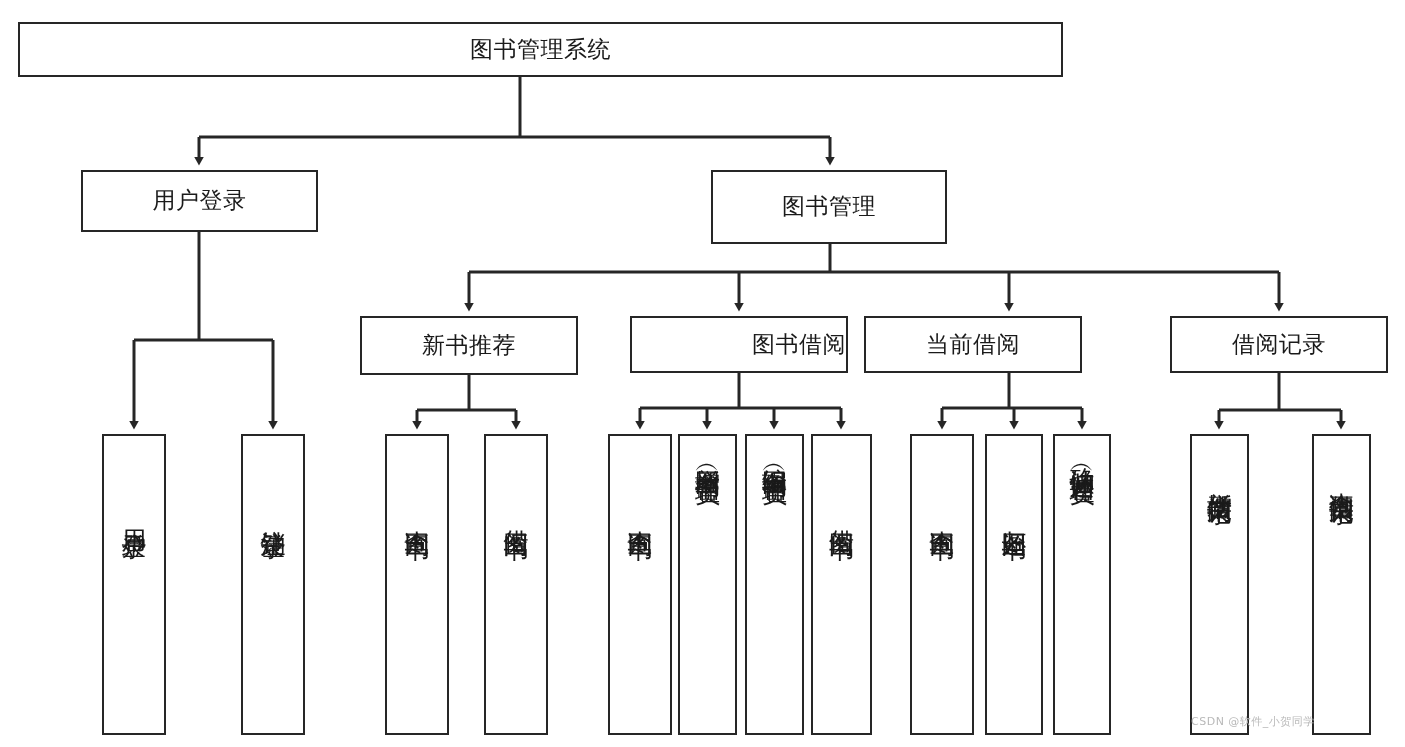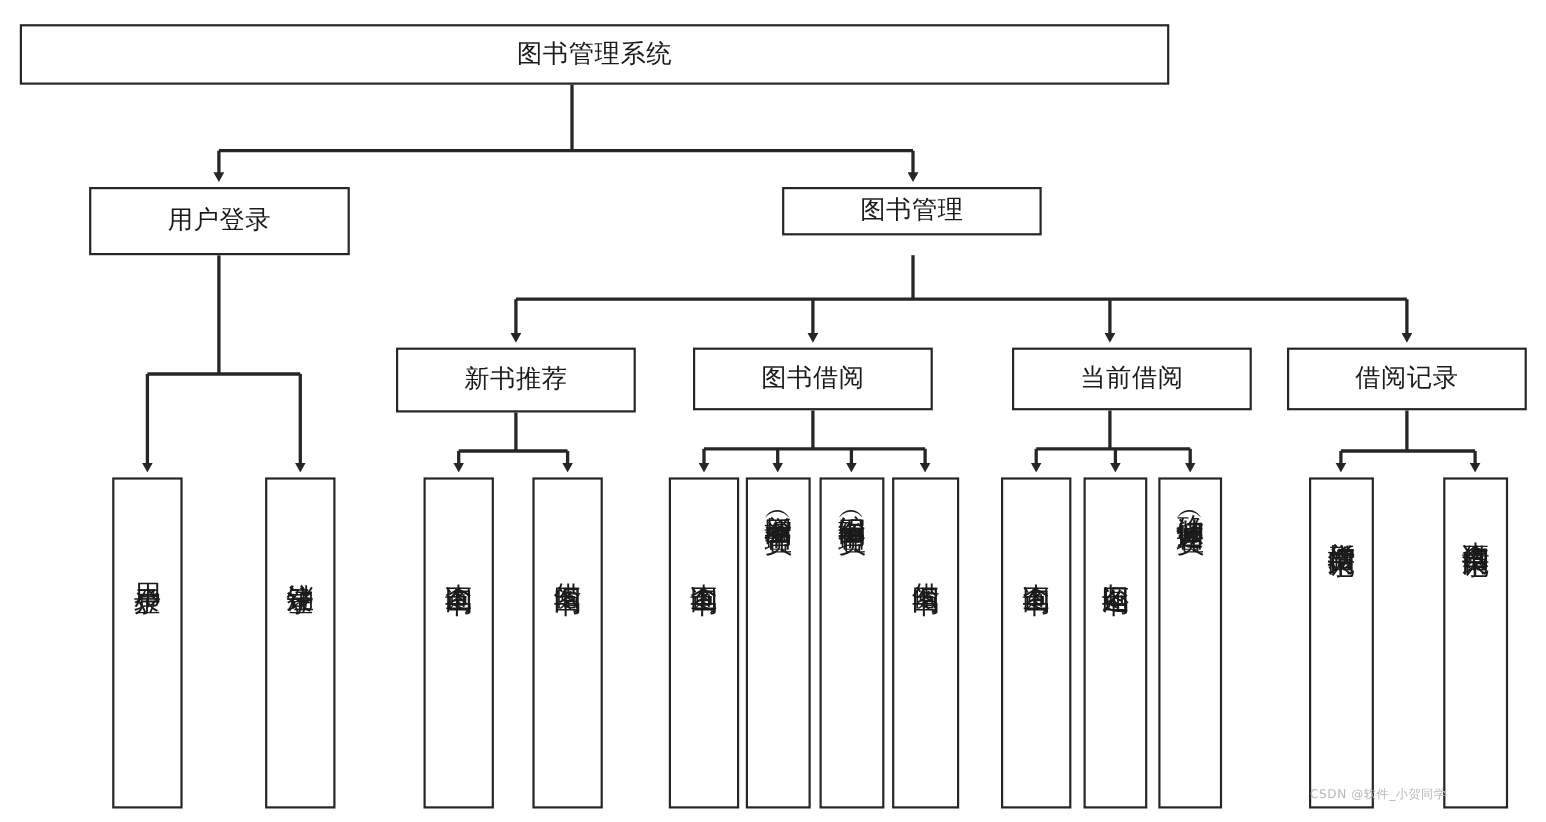--- a/index.html
+++ b/index.html
@@ -127,31 +127,31 @@
     </g>
   </svg>
 
   <div class="node horiz" style="left:18px; top:22px; width:1045px; height:55px;">
     <span class="label">图书管理系统</span>
   </div>
 
   <div class="node horiz" style="left:81px; top:170px; width:237px; height:62px;">
     <span class="label">用户登录</span>
   </div>
-  <div class="node horiz" style="left:711px; top:170px; width:236px; height:44px;">
+  <div class="node horiz" style="left:711px; top:170px; width:236px; height:74px;">
     <span class="label">图书管理</span>
   </div>
 
   <div class="node horiz" style="left:360px; top:316px; width:218px; height:59px;">
     <span class="label">新书推荐</span>
   </div>
-  <div class="node horiz" style="left:630px; top:316px; width:218px; height:57px;">
+  <div class="node horiz" style="left:630px; top:316px; width:218px; height:57px;justify-content:flex-end;">
     <span class="label">图书借阅</span>
   </div>
-  <div class="node horiz" style="left:920px; top:316px; width:218px; height:57px;">
+  <div class="node horiz" style="left:864px; top:316px; width:218px; height:57px;">
     <span class="label">当前借阅</span>
   </div>
   <div class="node horiz" style="left:1170px; top:316px; width:218px; height:57px;justify-content:center;">
     <span class="label">借阅记录</span>
   </div>
 
   <div class="node vert" style="left:102px; top:434px; width:64px; height:301px; padding-top:74px;">
     <span class="label">用户登录</span>
   </div>
   <div class="node vert" style="left:241px; top:434px; width:64px; height:301px; padding-top:74px;">

